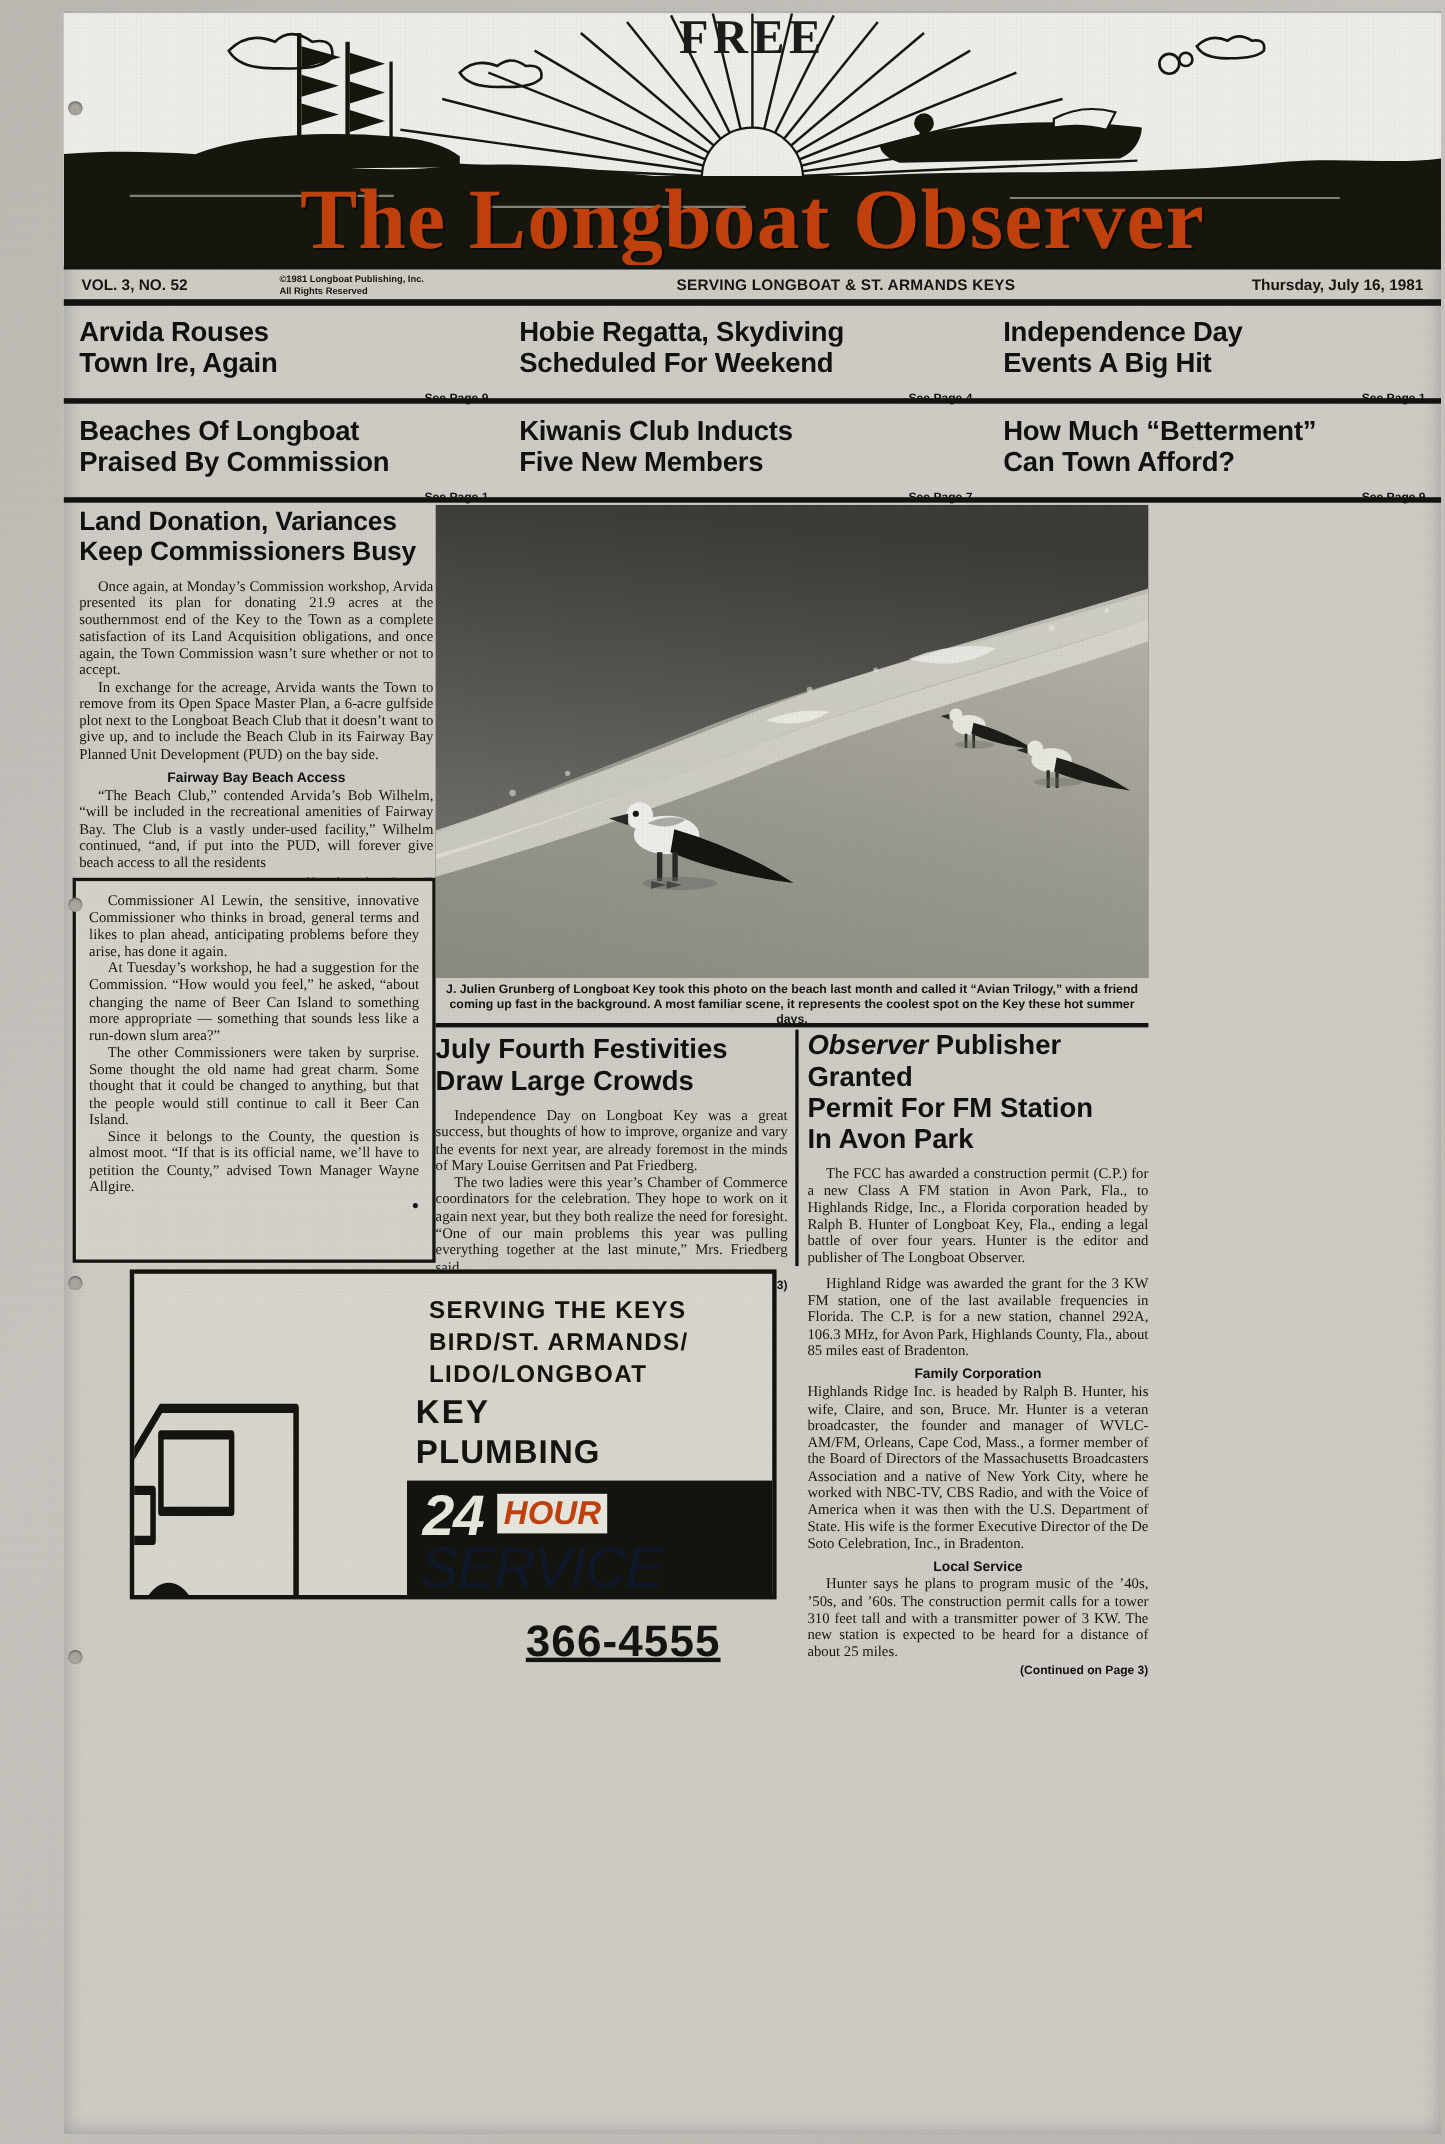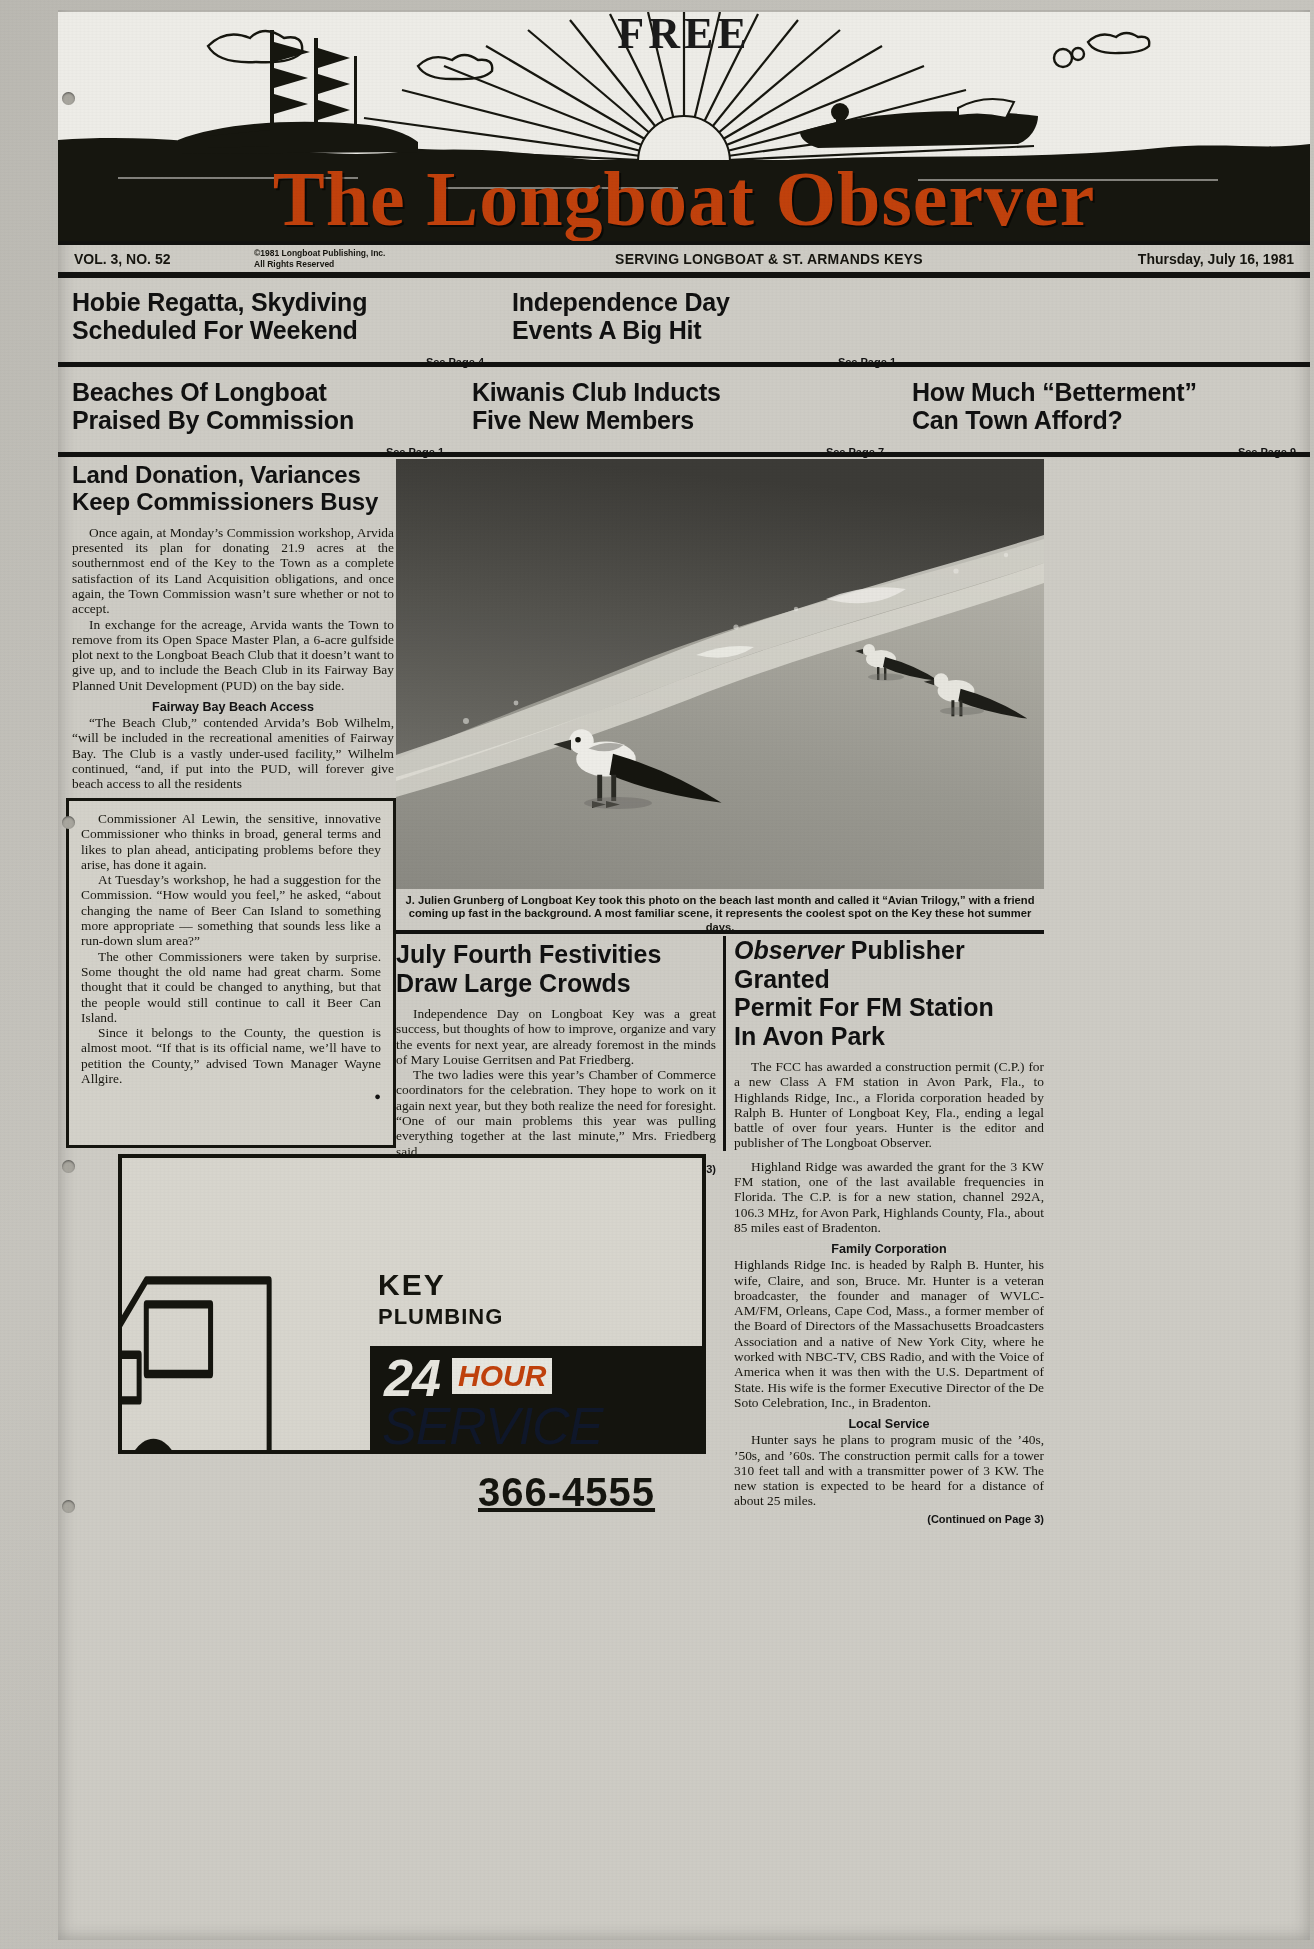--- a/index.html
+++ b/index.html
@@ -135,21 +135,21 @@
     position:absolute; font-family:"Liberation Sans", sans-serif;
     font-weight:bold; font-size:22px; line-height:29px;
     letter-spacing:1.2px; color:#15150f; text-align:left;
   }
   .ad-key {
     position:absolute; font-family:"Liberation Sans", sans-serif;
     font-weight:bold; font-size:30px; letter-spacing:2px; color:#15150f;
   }
   .ad-plumb {
     position:absolute; font-family:"Liberation Sans", sans-serif;
-    font-weight:bold; font-size:22px; letter-spacing:1px; color:#15150f;
+    font-weight:bold; font-size:30px; letter-spacing:1px; color:#15150f;
   }
   .ad-black {
     position:absolute; background:#14140e;
   }
   .ad-24 {
     position:absolute; color:#e8e7e0;
     font-family:"Liberation Sans", sans-serif; font-weight:bold;
     font-size:52px; font-style:italic; letter-spacing:-1px;
   }
   .ad-hour {
@@ -256,20 +256,25 @@
     <div class="copy">
       <div>©1981 Longboat Publishing, Inc.</div>
       <div>All Rights Reserved</div>
     </div>
     <div class="serving">SERVING LONGBOAT &amp; ST. ARMANDS KEYS</div>
     <div class="date">Thursday, July 16, 1981</div>
   </div>
   <div class="rule-thick" style="left:58px; top:272px; width:1252px; height:6px;"></div>
 
   <div class="teaserrow" style="top:288px;">
+    <div class="teaser" style="width:400px;">
+      <h2 style="white-space: pre-line;">Arvida Rouses
+Town Ire, Again</h2>
+      <div class="seepage" style="bottom:-24px;">See Page 9</div>
+    </div>
     <div class="teaser" style="width:440px;">
       <h2 style="white-space: pre-line;">Hobie Regatta, Skydiving
 Scheduled For Weekend</h2>
       <div class="seepage" style="bottom:-24px;">See Page 4</div>
     </div>
     <div class="teaser" style="width:412px;">
       <h2 style="white-space: pre-line;">Independence Day
 Events A Big Hit</h2>
       <div class="seepage" style="bottom:-24px;">See Page 1</div>
     </div>
@@ -425,20 +430,23 @@
       <g fill="#15150f">
         <circle cx="128" cy="244" r="40"></circle>
           <circle cx="128" cy="244" r="20" fill="#d9d7cf"></circle>
         <circle cx="128" cy="244" r="8"></circle>
       </g>
       <g stroke="#15150f" stroke-width="6" fill="none">
         <line x1="56" y1="250" x2="330" y2="250"></line>
         <circle cx="70" cy="212" r="6"></circle>
       </g>
     </svg>
+    <div class="ad-serving" style="left: 268px; top: 18px; width: 300px; white-space: pre-line;">SERVING THE KEYS
+BIRD/ST. ARMANDS/
+LIDO/LONGBOAT</div>
     <div class="ad-key" style="left:256px; top:110px;">KEY</div>
     <div class="ad-plumb" style="left:256px; top:146px;">PLUMBING</div>
     <div class="ad-black" style="left:248px; top:188px; width:340px; height:112px;"></div>
     <div class="ad-24" style="left:262px; top:190px;">24</div>
     <div class="ad-hour" style="left:330px; top:200px;">HOUR</div>
     <div class="ad-service" style="left:260px; top:238px;">SERVICE</div>
   </div>
   <div class="ad-phone" style="left:478px; top:1470px;">366-4555</div>
 
   <div class="punch" style="left:62px; top:92px;"></div>

